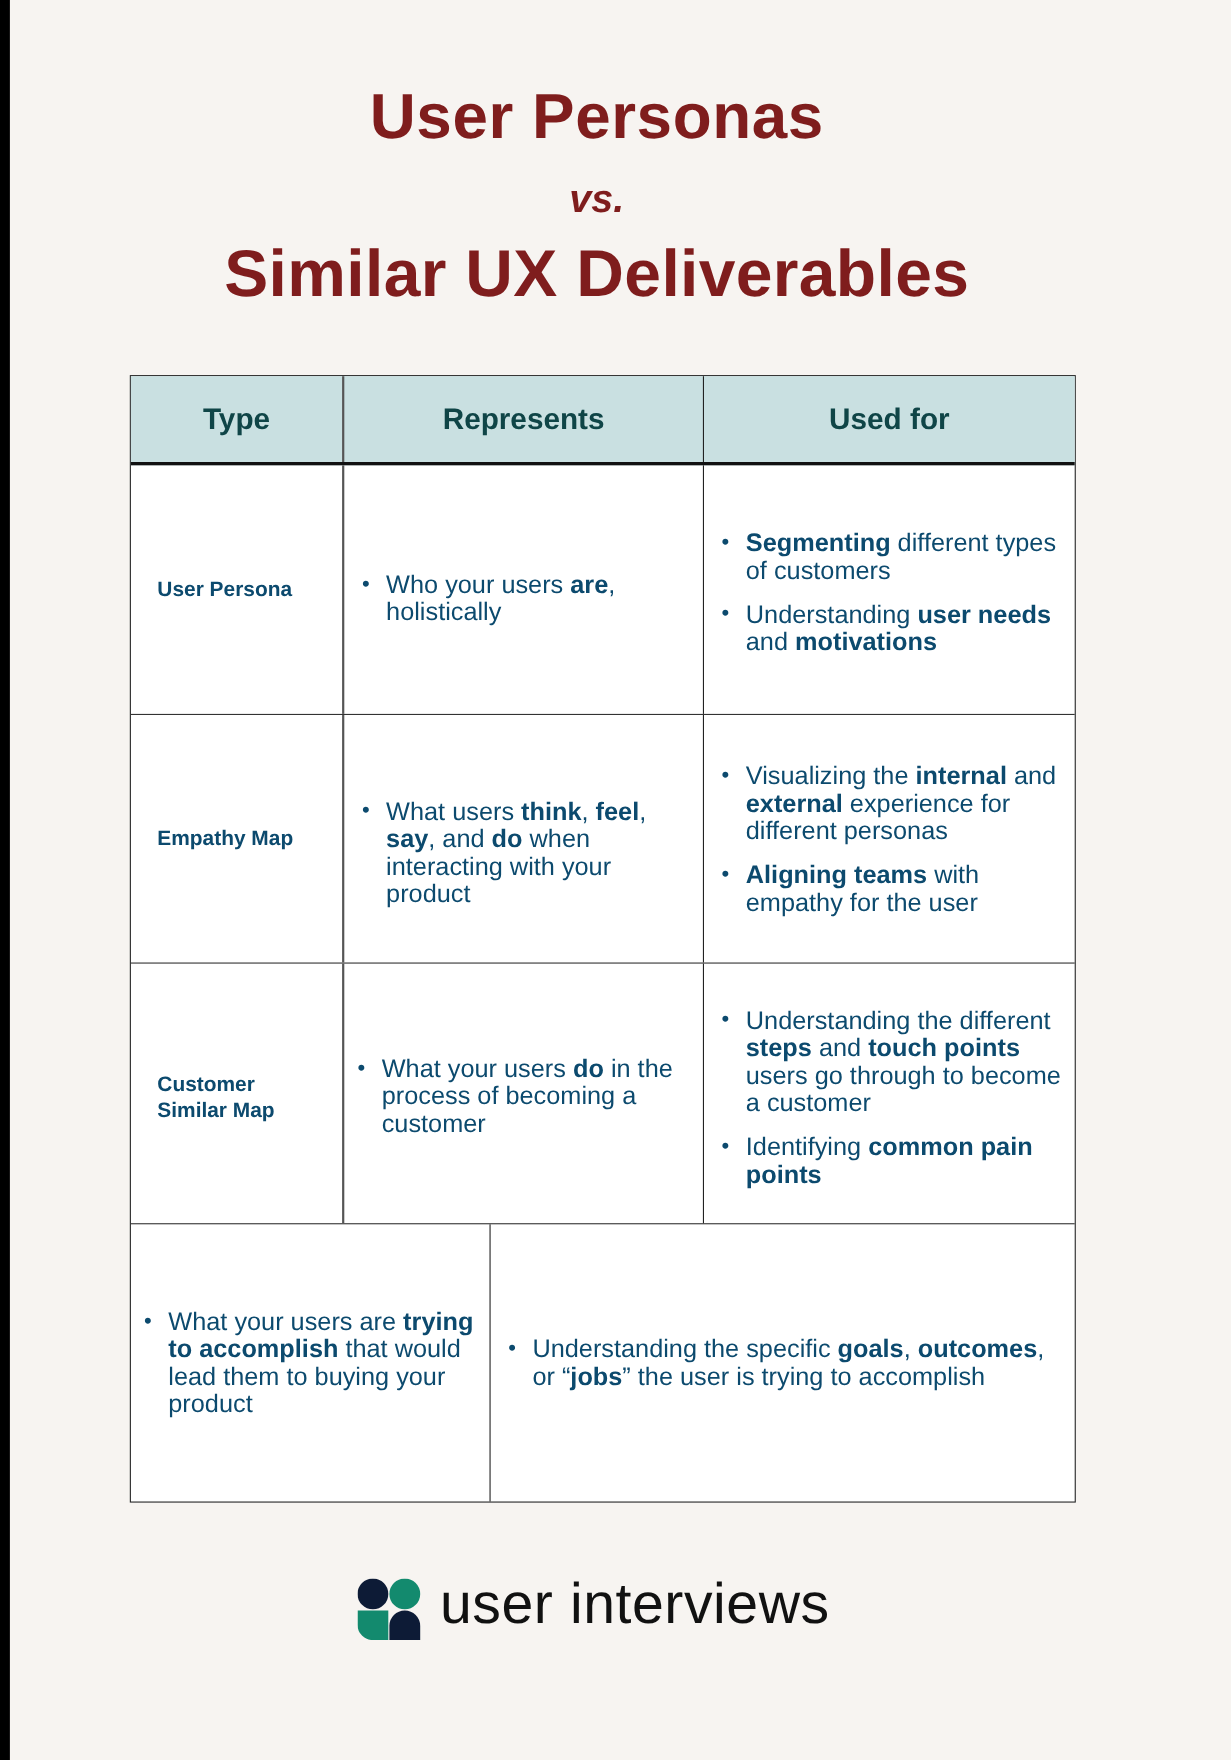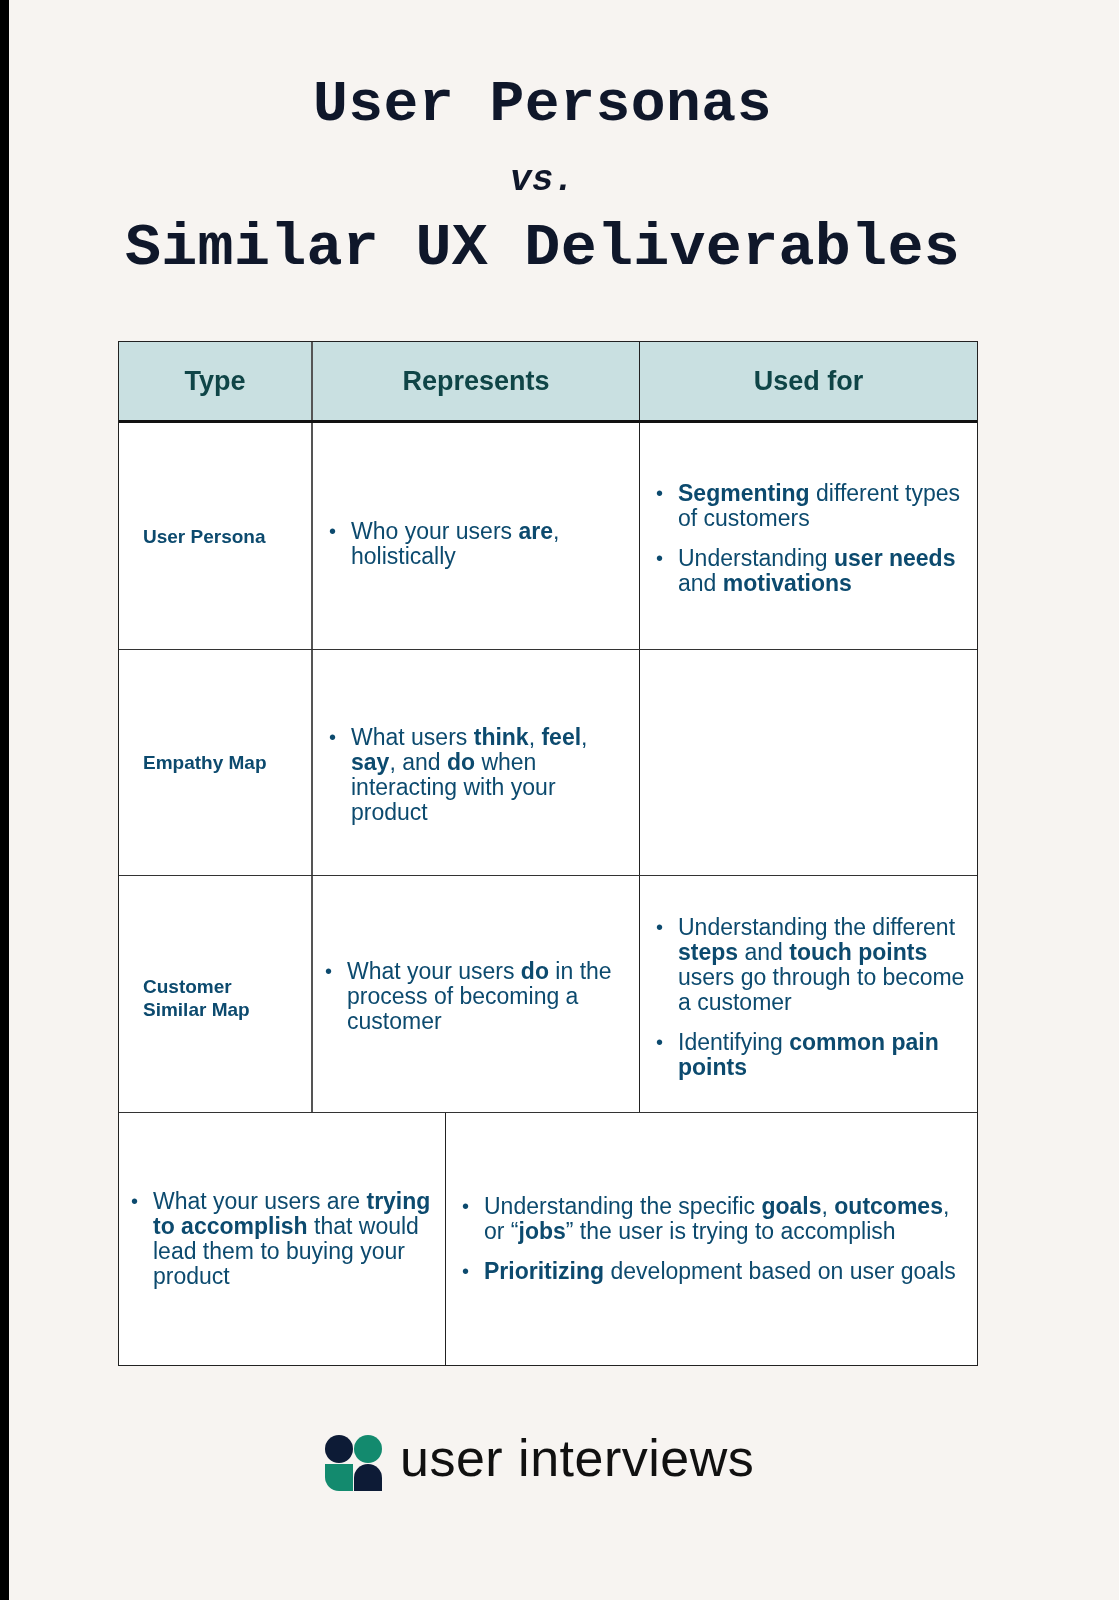--- a/index.html
+++ b/index.html
@@ -5,21 +5,21 @@
   html, body { margin:0; padding:0; }
   body {
     width:1119px; height:1600px; position:relative; overflow:hidden;
     background:#f7f4f1;
     font-family:"Liberation Sans", "DejaVu Sans", sans-serif;
     color:#111;
   }
   .edge { position:absolute; left:0; top:0; width:9px; height:1600px; background:#000; }
   .title {
     position:absolute; left:0; width:1085px; text-align:center;
-    color:#0f172a; font-weight:bold; margin:0;font-family:Liberation Mono, monospace;
+    color:#7f1d1d; font-weight:bold; margin:0;
   }
   .t1 { top:72px; font-size:58px; letter-spacing:0.5px; }
   .t2 { top:160px; font-size:36px; font-style:italic; }
   .t3 { top:214px; font-size:60px; letter-spacing:0.3px; }
 
   .table {
     position:absolute; left:118px; top:341px; width:860px;
     border:1.5px solid #222; background:#fff; box-sizing:border-box;
   }
   .row { display:flex; border-top:1.5px solid #333; }
@@ -78,20 +78,26 @@
 
   <div class="row" style="height:225px">
     <div class="cell c1">
         <span class="type">Empathy Map</span>
       </div>
     <div class="cell c2" style="padding-top:24px">
         <ul>
           <li><span>What users </span><b>think</b><span>, </span><b>feel</b><span>, </span><b>say</b><span>, and </span><b>do</b><span> when interacting with your product</span></li>
         </ul>
       </div>
+    <div class="cell c3">
+        <ul>
+          <li><span>Visualizing the </span><b>internal</b><span> and </span><b>external</b><span> experience for different personas</span></li>
+          <li><b>Aligning teams</b><span> with empathy for the user</span></li>
+        </ul>
+      </div>
   </div>
 
   <div class="row" style="height:236px">
     <div class="cell c1" style="padding-top:8px">
         <span class="type" style="width:140px;display:block">Customer Similar Map</span>
       </div>
     <div class="cell c2" style="padding-left:10px;padding-top:4px">
         <ul>
           <li><span>What your users </span><b>do</b><span> in the process of becoming a customer</span></li>
         </ul>
@@ -106,21 +112,20 @@
 
   <div class="row" style="height:252px">
     <div class="cell c2" style="padding-left:10px;padding-top:0">
         <ul>
           <li><span>What your users are </span><b>trying to accomplish</b><span> that would lead them to buying your product</span></li>
         </ul>
       </div>
     <div class="cell c3" style="padding-top:0">
         <ul>
           <li><span>Understanding the specific </span><b>goals</b><span>, </span><b>outcomes</b><span>, or “</span><b>jobs</b><span>” the user is trying to accomplish</span></li>
-          <li><b>Prioritizing</b><span> development based on user goals</span></li>
         </ul>
       </div>
   </div>
 </div>
 
 <svg class="logo" viewBox="0 0 58 56">
   <circle cx="14" cy="14" r="14" fill="#0d1b36"></circle>
   <circle cx="43" cy="14" r="14" fill="#138a6e"></circle>
   <path d="M0 29 H28 V56 H14 A14 14 0 0 1 0 42 Z" fill="#138a6e"></path>
   <path d="M29 56 V43 A14 14 0 0 1 57 43 V56 Z" fill="#0d1b36"></path>

